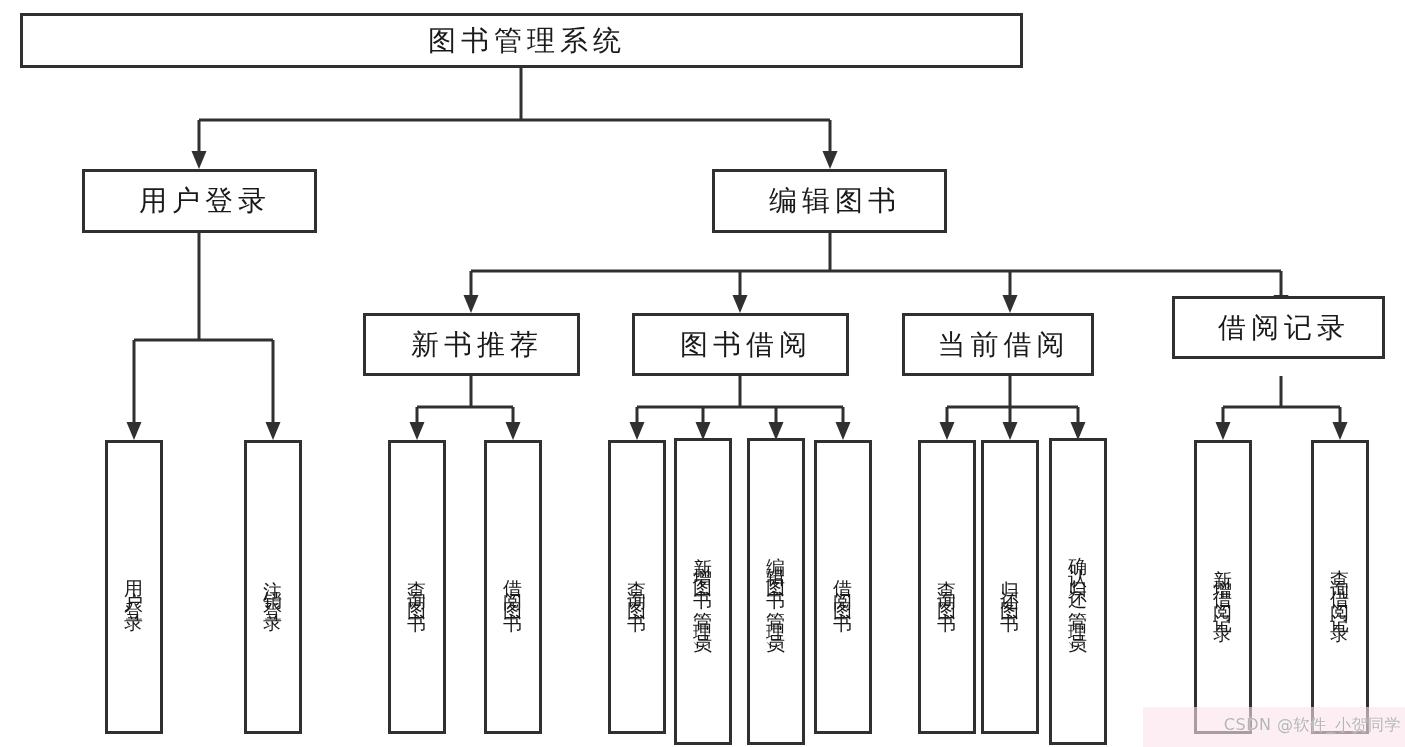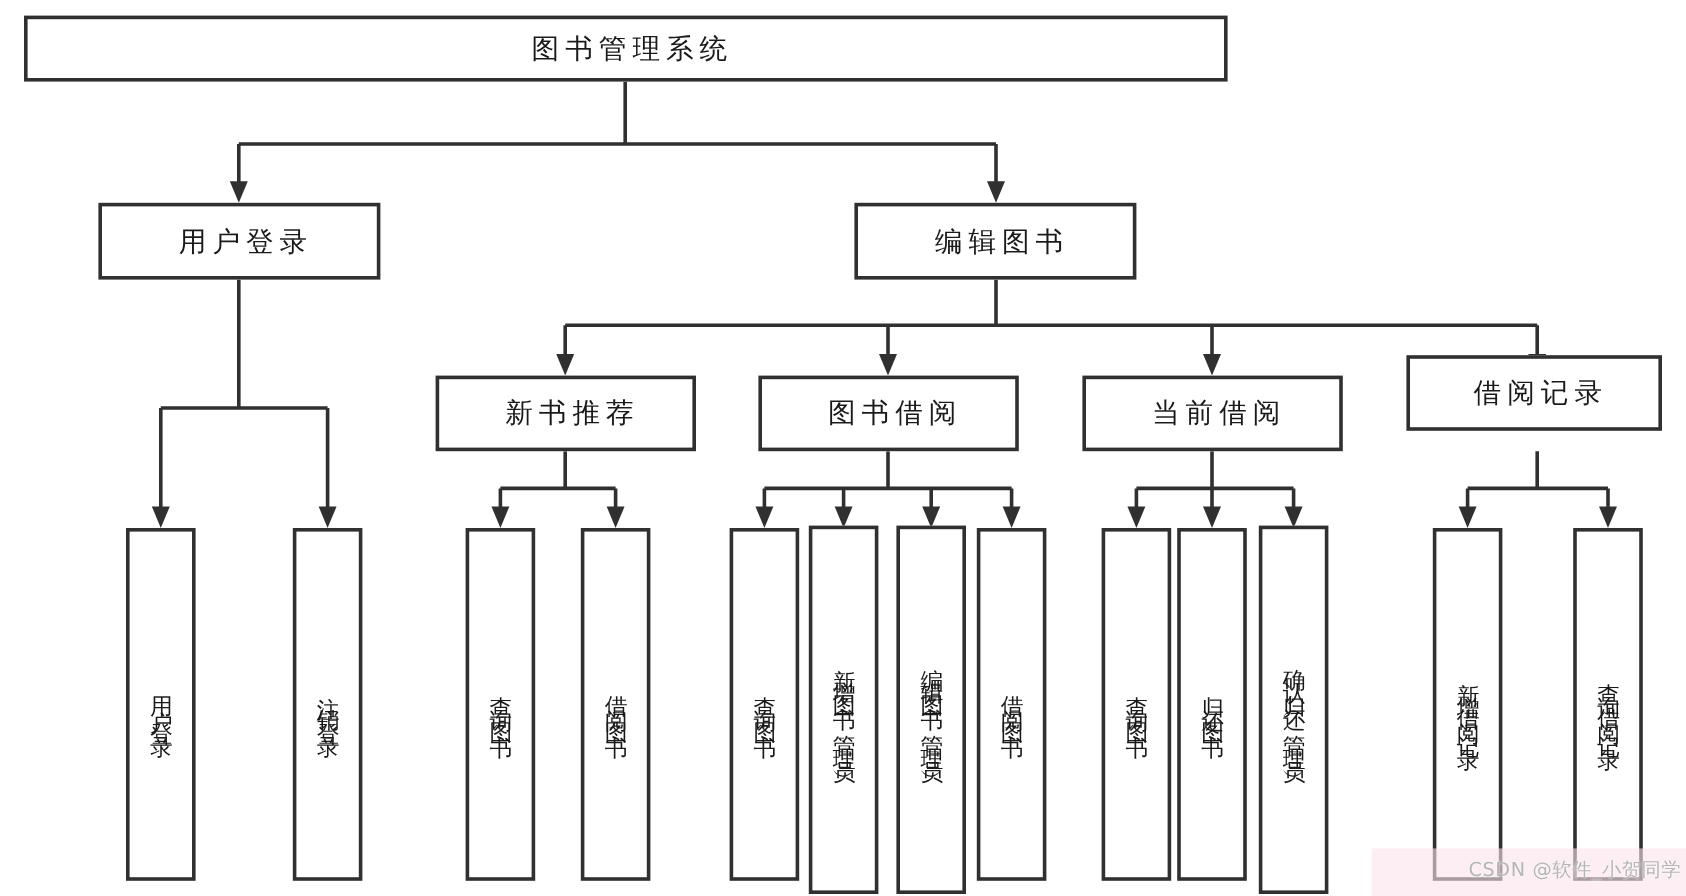--- a/index.html
+++ b/index.html
@@ -15,21 +15,21 @@
     position:absolute;
     box-sizing:border-box;
     background:#ffffff;
     border:3px solid #303030;
     color:#1a1a1a;
     display:flex;
     align-items:center;
     justify-content:center;
   }
   .h-node{
-    font-size:23px;
+    font-size:28px;
     letter-spacing:5px;
     white-space:nowrap;
     padding-left:11px;
   }
   .v-node{
     writing-mode:vertical-rl;
     text-orientation:mixed;
     font-size:19px;
     letter-spacing:11px;
     line-height:1;
@@ -90,21 +90,21 @@
     </g>
   </svg>
 
   <div class="node h-node" style="left:20px;top:13px;width:1003px;height:55px">图书管理系统</div>
 
   <div class="node h-node" style="left:82px;top:169px;width:235px;height:64px">用户登录</div>
   <div class="node h-node" style="left:712px;top:169px;width:235px;height:64px">编辑图书</div>
 
   <div class="node h-node" style="left:632px;top:313px;width:217px;height:63px">图书借阅</div>
   <div class="node h-node" style="left:363px;top:313px;width:217px;height:63px">新书推荐</div>
-  <div class="node h-node" style="left:902px;top:313px;width:217px;height:63px">当前借阅</div>
+  <div class="node h-node" style="left:902px;top:313px;width:192px;height:63px">当前借阅</div>
   <div class="node h-node" style="left:1172px;top:296px;width:213px;height:63px">借阅记录</div>
 
   <div class="node v-node" style="left:105px;top:440px;width:58px;height:294px">用户登录</div>
   <div class="node v-node" style="left:244px;top:440px;width:58px;height:294px">注销登录</div>
 
   <div class="node v-node" style="left:388px;top:440px;width:58px;height:294px">查询图书</div>
   <div class="node v-node" style="left:484px;top:440px;width:58px;height:294px">借阅图书</div>
 
   <div class="node v-node" style="left:608px;top:440px;width:58px;height:294px">查询图书</div>
   <div class="node v-node" style="left:674px;top:438px;width:58px;height:307px">新增图书（管理员）</div>

